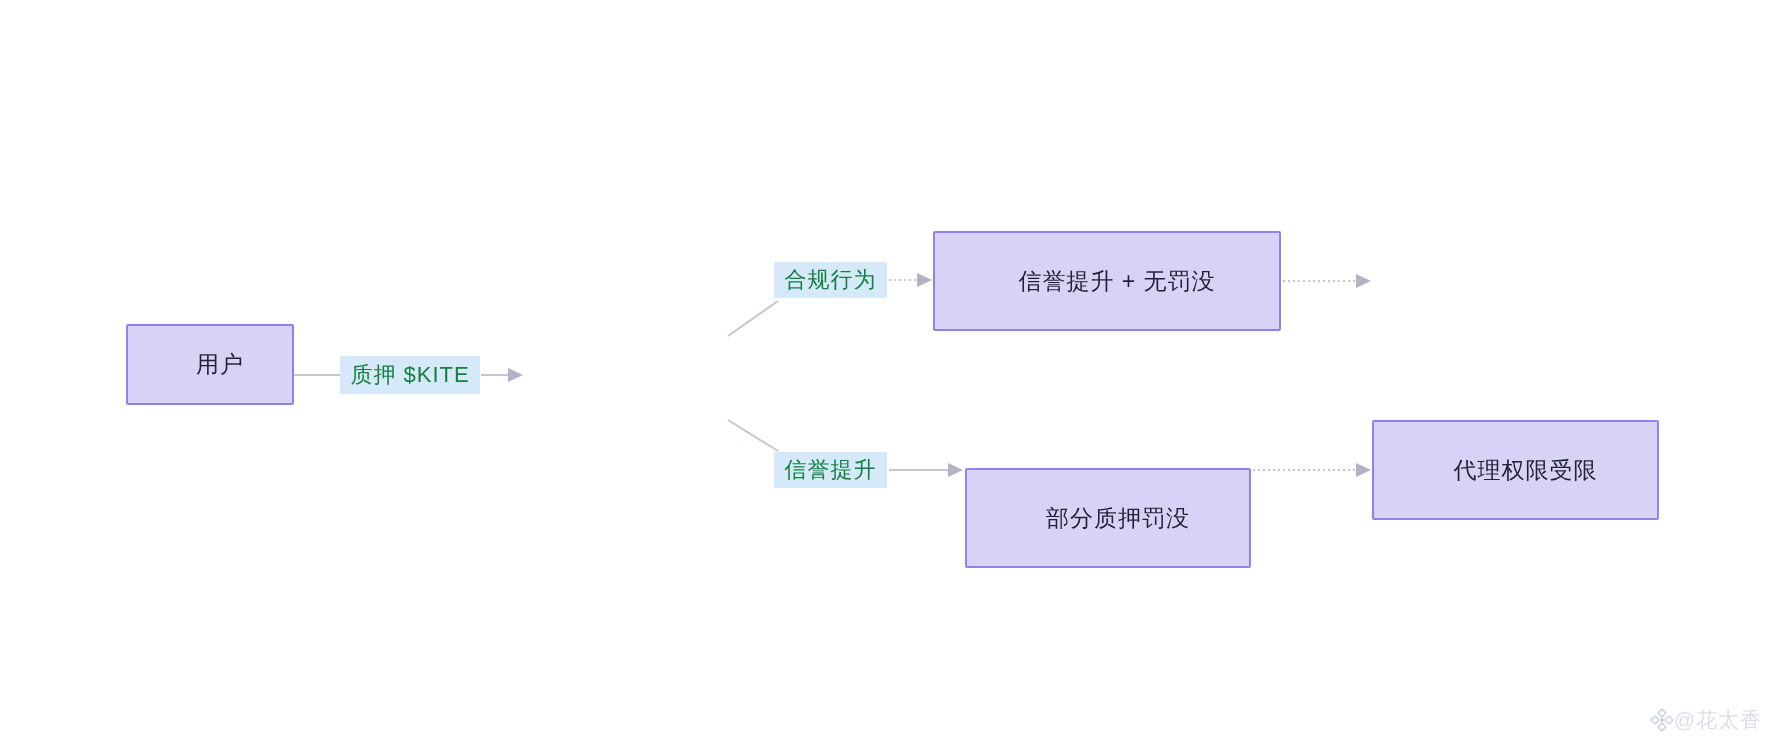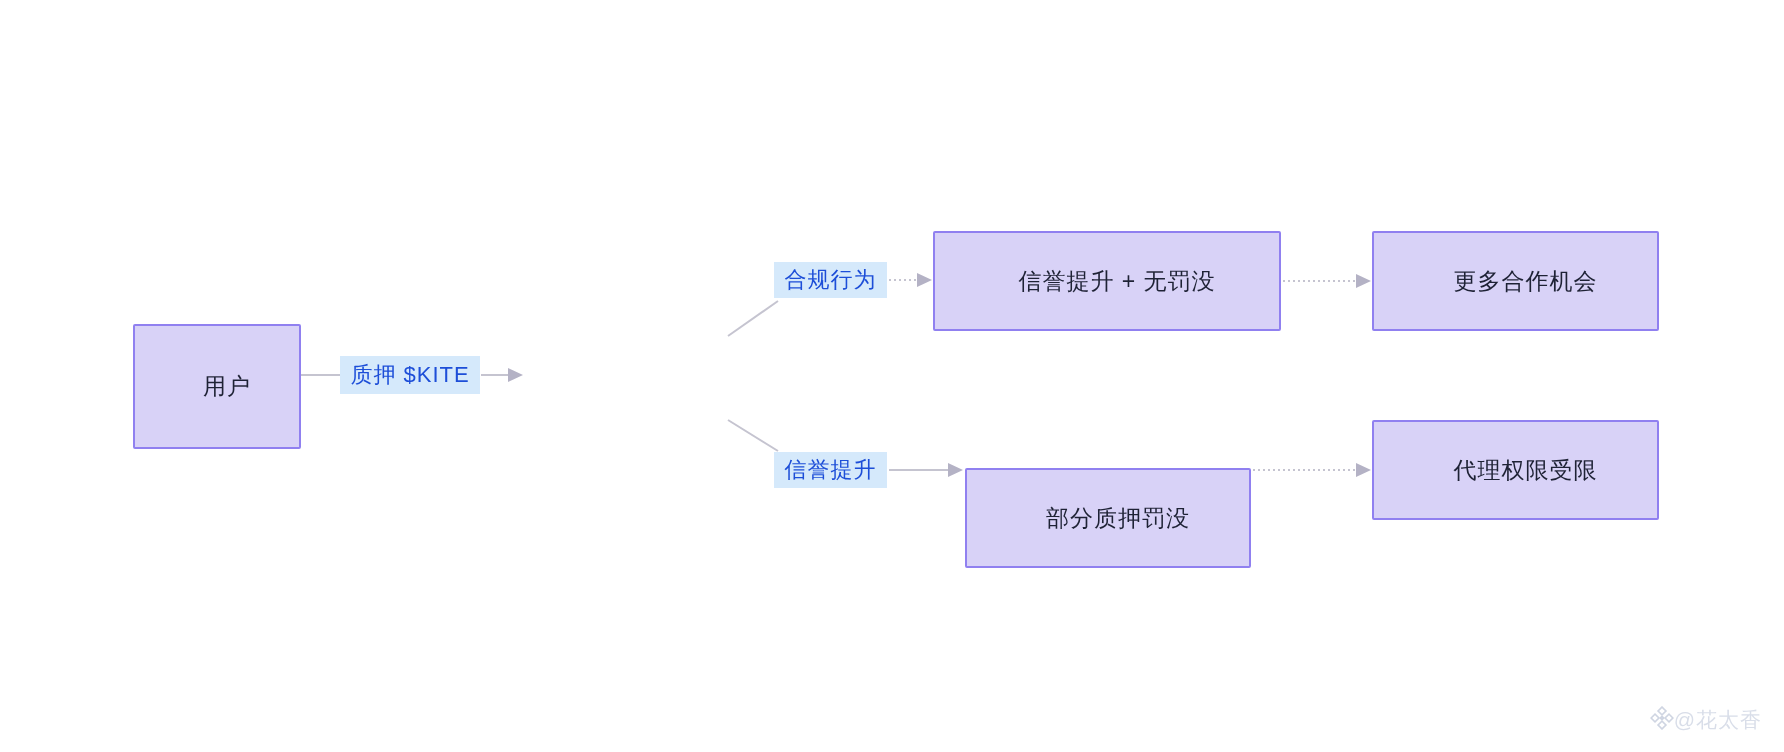--- a/index.html
+++ b/index.html
@@ -29,48 +29,48 @@
     display:flex;
     align-items:center;
     justify-content:center;
     color:#1e2235;
     font-size:23px;
     font-weight:500;
     letter-spacing:1px;
     cursor:default;
     padding-left:20px;
   }
-  .node-user    {left:126px; top:324px; width:168px; height:125px;margin-left:7px;}
+  .node-user    {left:126px; top:324px; width:168px; height:81px;}
   .node-agent   {left:523px; top:324px; width:205px; height:103px;}
   .node-reward  {left:933px; top:231px; width:348px; height:100px;}
   .node-more    {left:1372px;top:231px; width:287px; height:100px;}
   .node-slash   {left:965px; top:420px; width:286px; height:100px;margin-top:48px;}
   .node-restrict{left:1372px;top:420px; width:287px; height:100px;}
   .edge-label{
     position:absolute;
     box-sizing:border-box;
     background:#d5e9fb;
-    color:#1d4ed8;
+    color:#15803d;
     font-size:22px;
     font-weight:400;
     text-align:center;
     letter-spacing:1px;
     display:flex;
     align-items:center;
     justify-content:center;
   }
   .label-stake    {left:340px; top:356px; width:140px; height:38px;}
   .label-compliant{left:774px; top:262px; width:113px; height:36px;}
   .label-violation{left:774px; top:452px; width:113px; height:36px;}
   .watermark{
     position:absolute;
     top:706px;
     right:22px;
     display:flex;
-    align-items:flex-start;
+    align-items:center;
     gap:0;
     color:#d9dee9;
     font-size:21px;
     font-weight:500;
     letter-spacing:1px;
     user-select:none;
   }
   .watermark svg{display:block;}
 </style>
 </head>
@@ -104,23 +104,20 @@
 
   <div class="node node-user">
     <span>用户</span>
   </div>
 
 
   <div class="node node-reward">
     <span>信誉提升 + 无罚没</span>
   </div>
 
-  <div class="node node-more">
-    <span>更多合作机会</span>
-  </div>
 
   <div class="node node-slash">
     <span>部分质押罚没</span>
   </div>
 
   <div class="node node-restrict">
     <span>代理权限受限</span>
   </div>
 
   <div class="edge-label label-stake">

